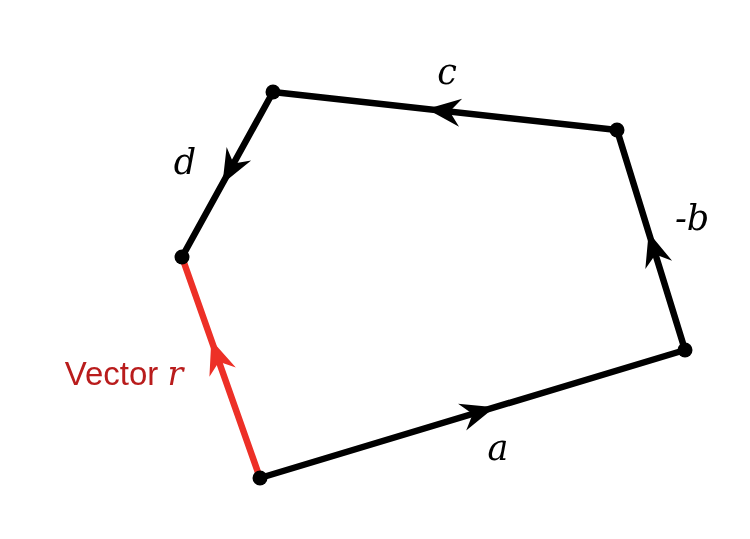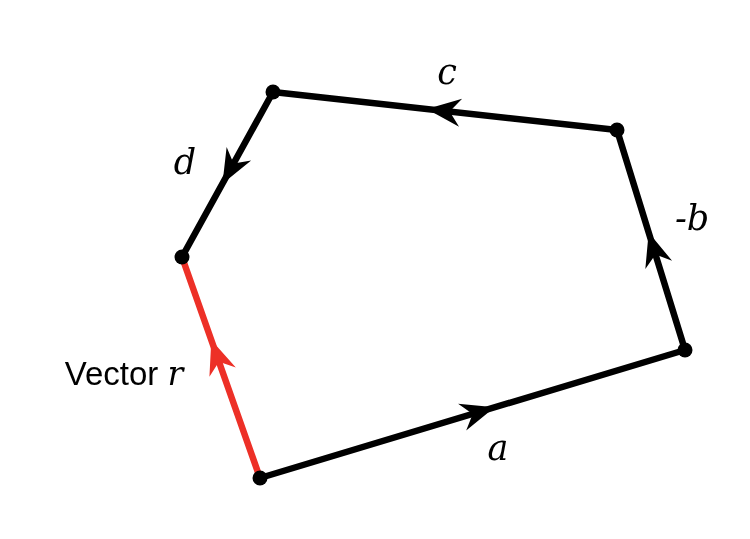--- a/index.html
+++ b/index.html
@@ -70,16 +70,16 @@
       <circle cx="617" cy="130" r="7.5" fill="#000000"></circle>
       <circle cx="273" cy="92" r="7.5" fill="#000000"></circle>
       <circle cx="182" cy="257" r="7.5" fill="#000000"></circle>
     </svg>
 
   <div class="math-label" style="left: 498px; top: 448px;">a</div>
   <div class="math-label" style="left: 692px; top: 218px;">-b</div>
   <div class="math-label" style="left: 447px; top: 72px;">c</div>
   <div class="math-label" style="left: 185px; top: 162px;">d</div>
 
-  <div class="vector-r-label" style="left: 124px; top: 373px; color: #000000;">
+  <div class="vector-r-label" style="left: 124px; top: 373px; color: #b91c1c;">
     <span class="prefix">Vector </span><span class="symbol">r</span>
   </div>
 </div>
 
 </body></html>

